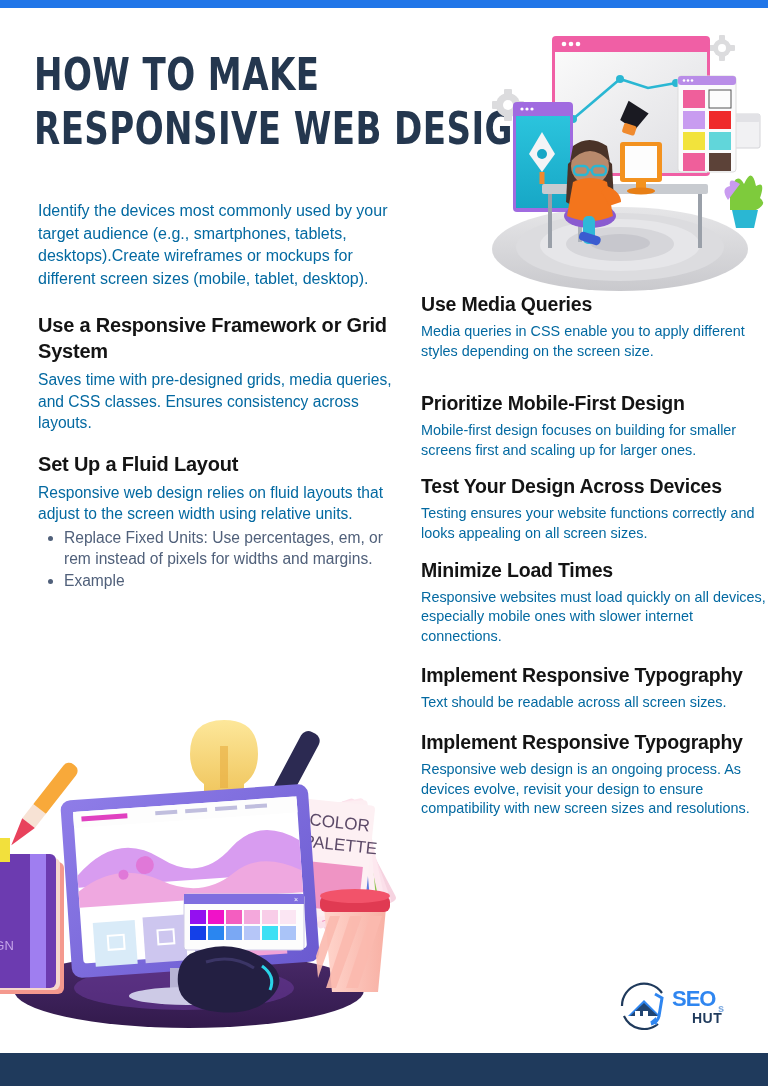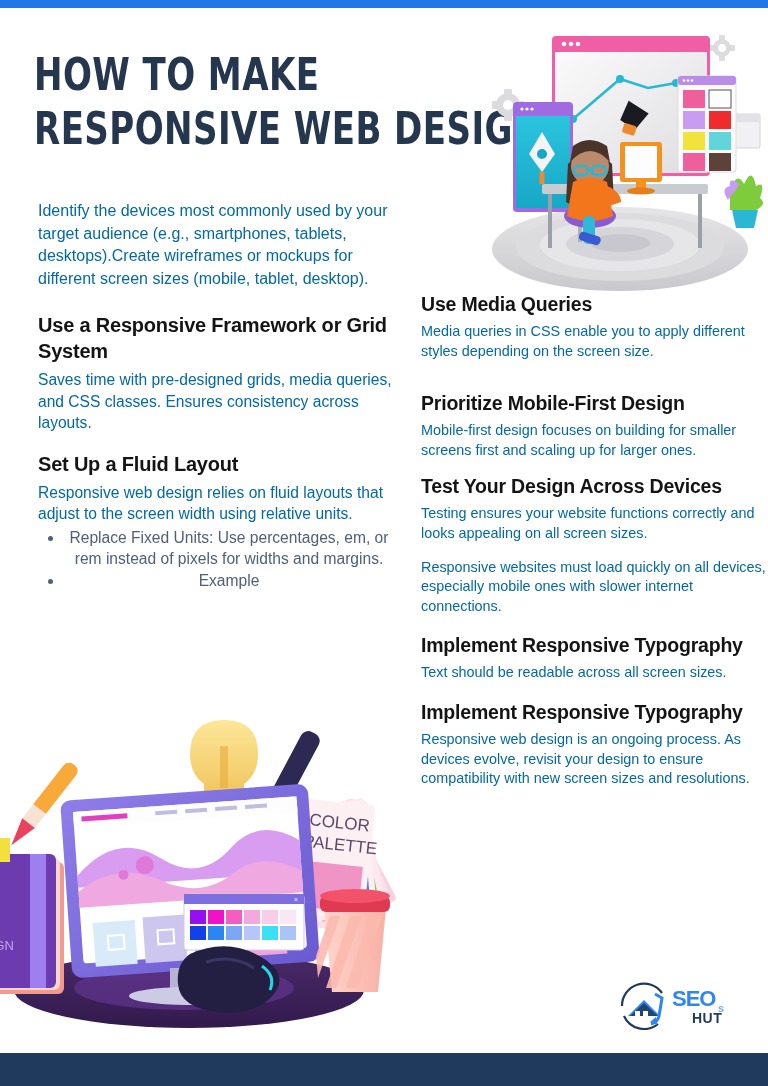--- a/index.html
+++ b/index.html
@@ -47,21 +47,21 @@
     color: #0369a1;
     font-size: 15px;
     line-height: 20.5px;
   }
   .col-left .sec h2 { font-size: 20px; line-height: 26px; }
   .col-left .sec p  { font-size: 15.6px; line-height: 21.5px; }
   .col-left .sec.first p { font-size: 16px; line-height: 22.5px; }
   .col-right .sec p { font-size: 14.4px; line-height: 19.6px; }
   .col-right .sec h2 { font-size: 19.5px; line-height: 25px; }
 
-  ul.bullets { margin: 2px 0 0 26px; color: #50607a; font-size: 15.6px; line-height: 21.5px; text-align: center; }
+  ul.bullets { margin: 2px 0 0 26px; color: #50607a; font-size: 15.6px; line-height: 21.5px; }
   ul.bullets li { margin-bottom: 0; }
 
   .gap-lg { margin-bottom: 22px; }
   .gap-md { margin-bottom: 17px; }
   .gap-xl { margin-bottom: 30px; }
 
   
   .hero { position: absolute; left: 480px; top: 24px; width: 288px; height: 268px; }
   .hero svg { width: 288px; height: 268px; display: block; }
 
@@ -255,20 +255,21 @@
       <h2>Prioritize Mobile-First Design</h2>
       <p>Mobile-first design focuses on building for smaller screens first and scaling up for larger ones.</p>
     </div>
 
     <div class="sec">
       <h2>Test Your Design Across Devices</h2>
       <p>Testing ensures your website functions correctly and looks appealing on all screen sizes.</p>
     </div>
 
     <div class="sec gap-md">
+      <h2>Minimize Load Times</h2>
       <p>Responsive websites must load quickly on all devices, especially mobile ones with slower internet connections.</p>
     </div>
 
     <div class="sec gap-md">
       <h2>Implement Responsive Typography</h2>
       <p>Text should be readable across all screen sizes.</p>
     </div>
 
     <div class="sec">
       <h2>Implement Responsive Typography</h2>

